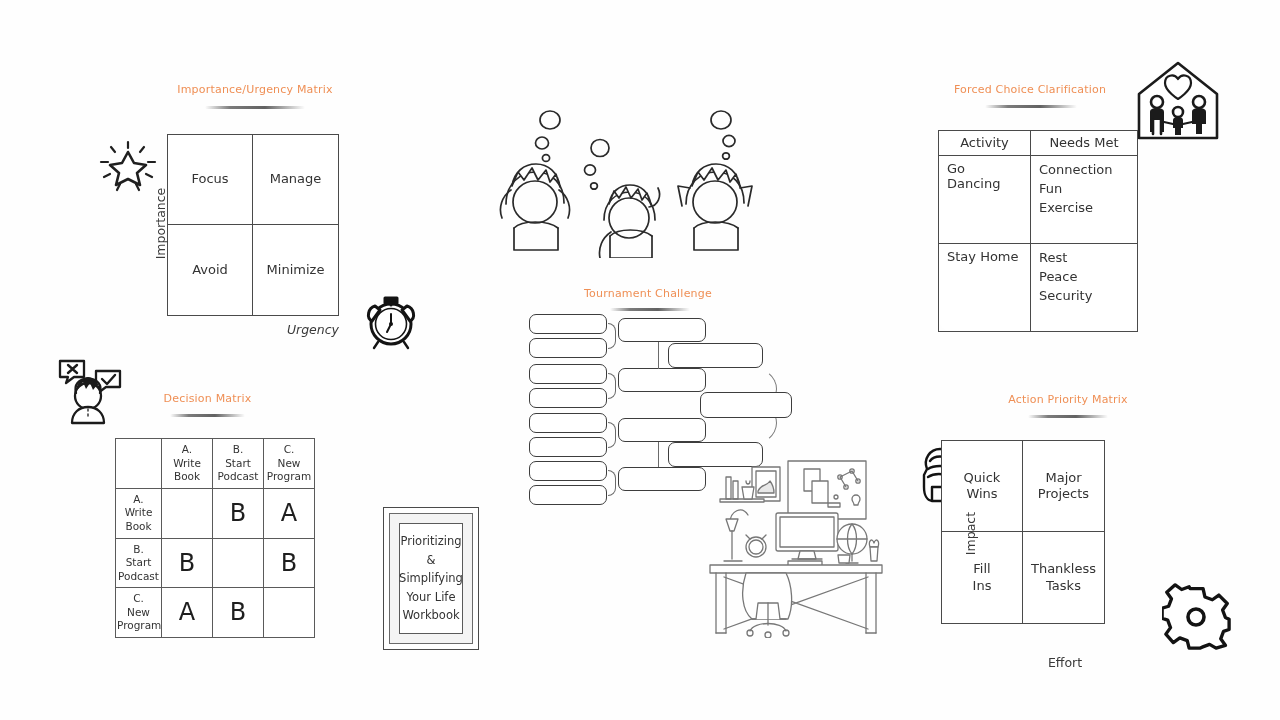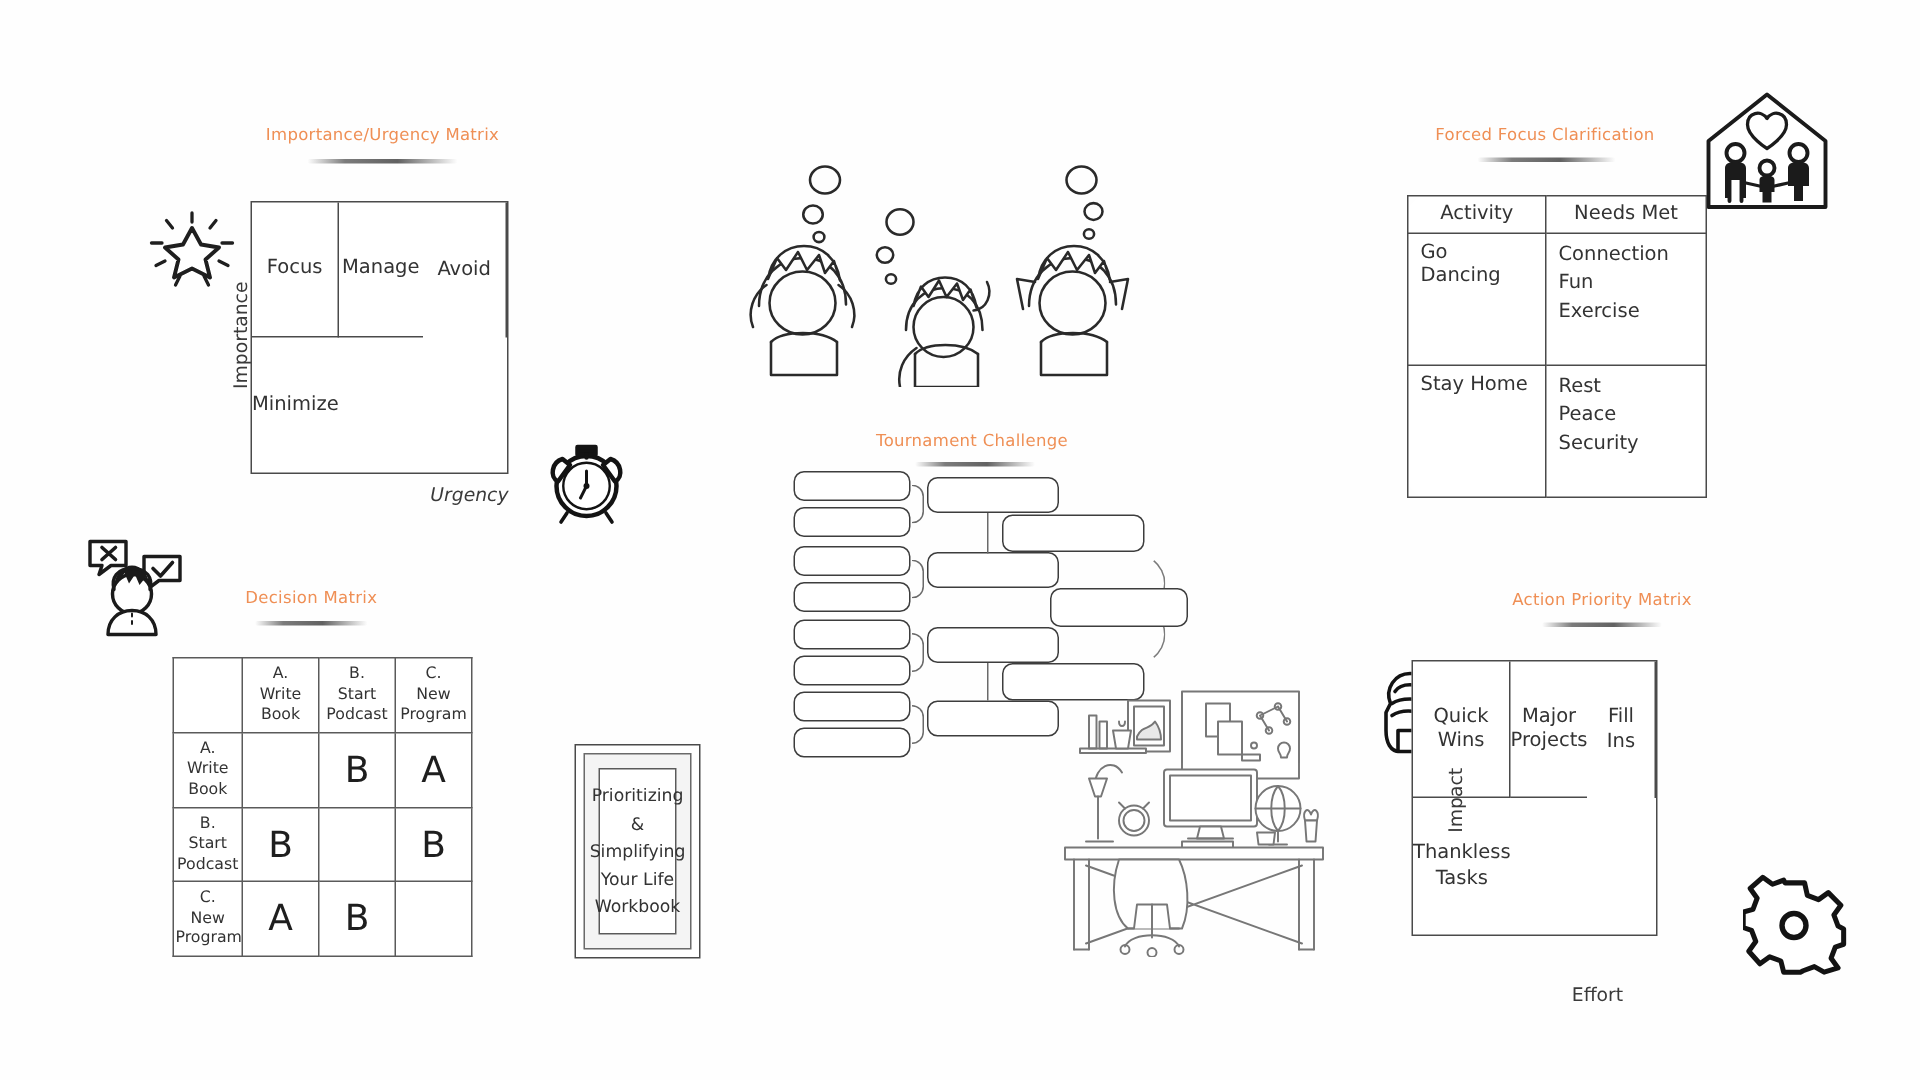--- a/index.html
+++ b/index.html
@@ -28,21 +28,21 @@
     height: 3px;
     background: linear-gradient(to right, rgba(90,90,90,0) 0%, rgba(80,80,80,.75) 25%, rgba(70,70,70,.85) 60%, rgba(90,90,90,0) 100%);
     border-radius: 2px;
   }
 
   
   .quad {
     border: 1.6px solid #4a4a4a;
     box-sizing: border-box;
     display: grid;
-    grid-template-columns: 1fr 1fr 1fr;
+    grid-template-columns: 1fr 1fr;
     grid-template-rows: 1fr 1fr;
     background: #fff;
   }
   .quad .cell {
     display: flex; align-items: center; justify-content: center;
     text-align: center;
     font-size: 13px; color: #333;
     line-height: 1.25;
     box-sizing: border-box;
   }
@@ -307,21 +307,21 @@
     </tr>
     <tr>
       <td>C.<br>New<br>Program</td>
       <td class="score">A</td>
       <td class="score">B</td>
       <td class="blank"></td>
     </tr>
   </tbody>
     </table>
 
-  <div class="abs frame-outer" style="left:383px; top:496px; width:84px; height:143px;">
+  <div class="abs frame-outer" style="left:383px; top:507px; width:96px; height:143px;">
     <div class="frame-mid">
       <div class="frame-inner">
         <div class="book-text">
           <div>Prioritizing</div>
           <div>&amp; Simplifying</div>
           <div>Your Life</div>
           <div>Workbook</div>
         </div>
       </div>
     </div>
@@ -422,21 +422,21 @@
         <path d="M52,176 L56,176 L58,160 L78,160 L80,176 L86,176" fill="#fff"></path>
         <path d="M68,160 L68,182"></path>
         <path d="M50,188 C54,178 82,178 86,188"></path>
         <circle cx="50" cy="190" r="3"></circle>
           <circle cx="86" cy="190" r="3"></circle>
         <circle cx="68" cy="192" r="3"></circle>
       </g>
     </svg>
   </div>
 
-  <div class="abs section-title" style="left:930px; top:83px; width:200px;">Forced Focus Clarification</div>
+  <div class="abs section-title" style="left:930px; top:83px; width:200px;">Forced Choice Clarification</div>
   <div class="abs title-underline" style="left:985px; top:105px; width:92px;"></div>
 
   <div class="abs" style="left:1133px; top:58px; width:90px; height:86px;">
     <svg width="90" height="86" viewBox="0 0 90 86">
       <g fill="none" stroke="#1b1b1b" stroke-width="2.6" stroke-linejoin="round" stroke-linecap="round">
         <path d="M6,36 L45,5 L84,36 L84,80 L6,80 Z" fill="#fff"></path>
         <path d="M45,21 C41,15 32,17 32,25 C32,33 45,41 45,41 C45,41 58,33 58,25 C58,17 49,15 45,21 Z" fill="#fff" stroke-width="2.2"></path>
         <circle cx="24" cy="44" r="6" fill="#fff"></circle>
         <path d="M17,54 L17,74 L20,74 L20,62 L28,62 L28,74 L31,74 L31,54 C31,51 28,50 24,50 C20,50 17,51 17,54 Z" fill="#1b1b1b" stroke="none"></path>
         <path d="M20,62 L20,76 M28,62 L28,76" stroke="#1b1b1b" stroke-width="2.6"></path>

